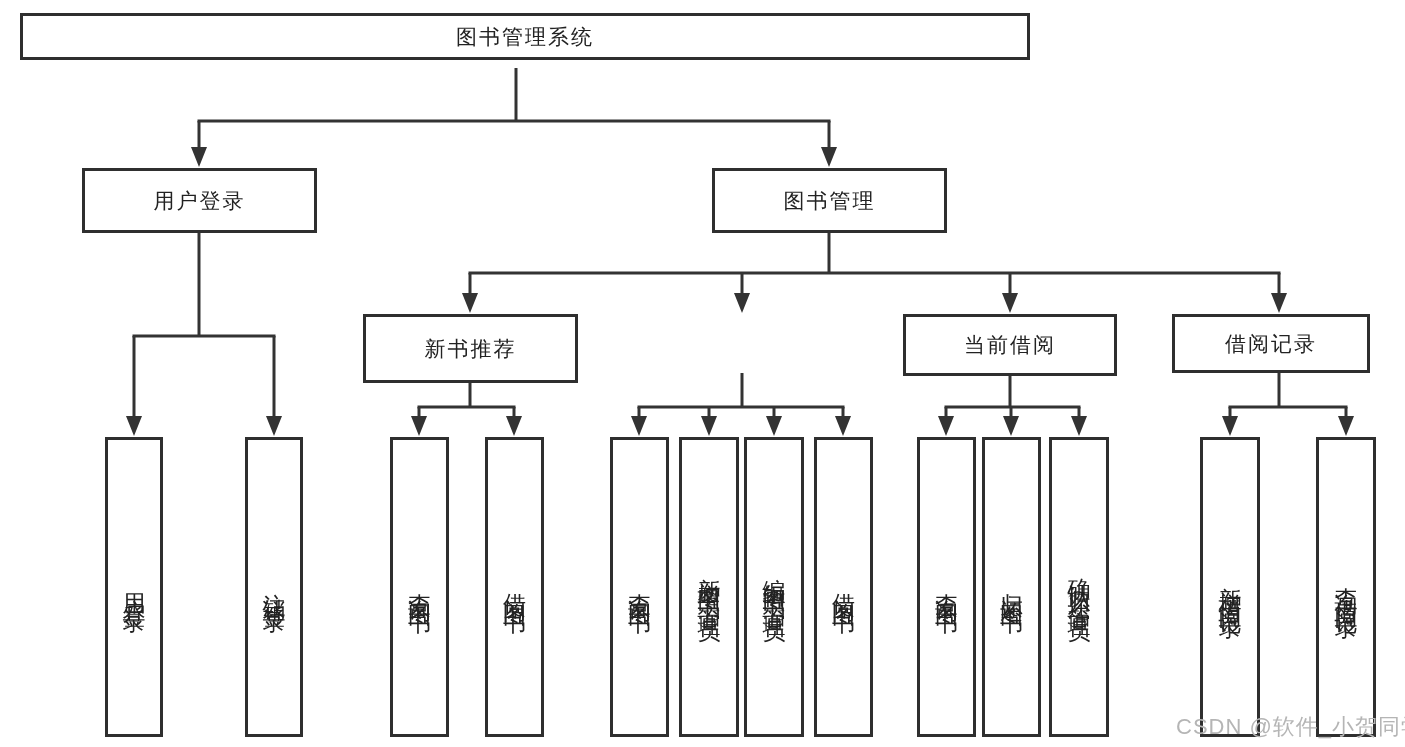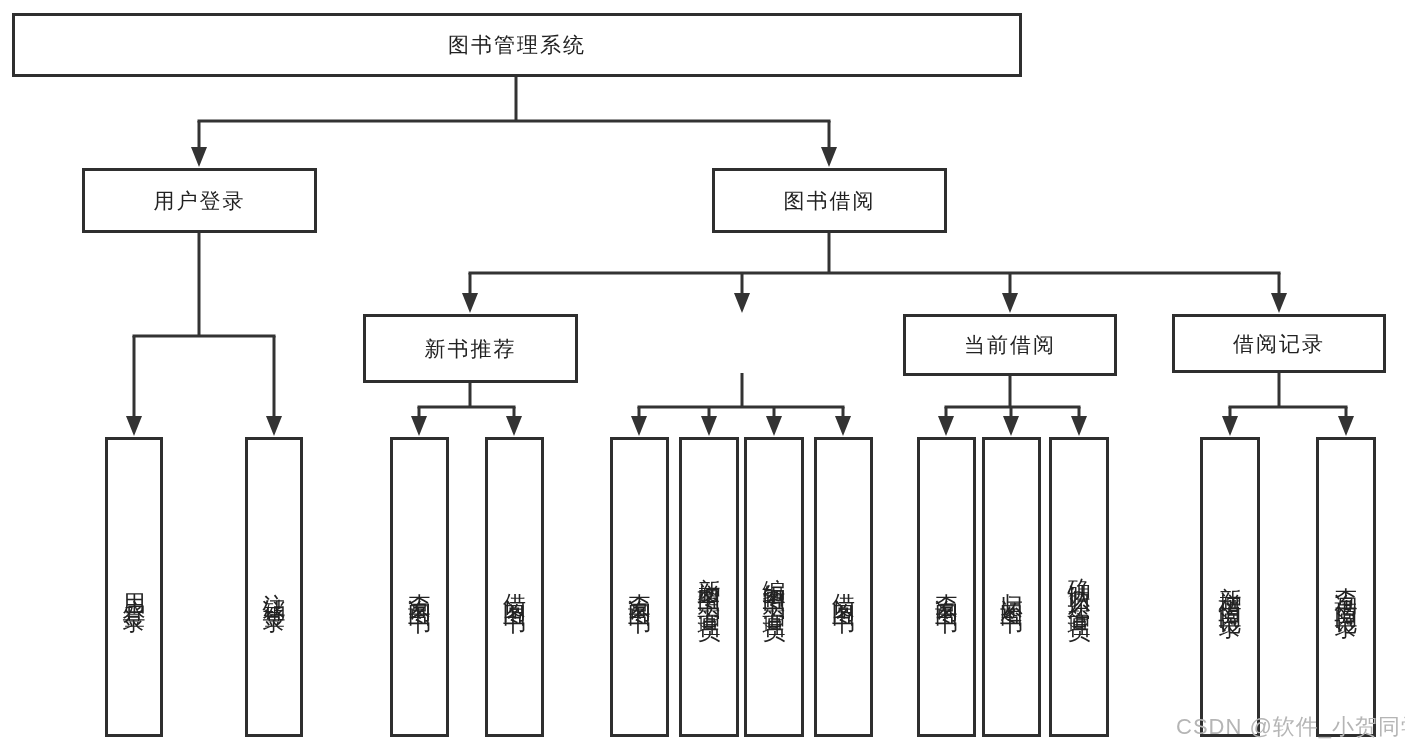--- a/index.html
+++ b/index.html
@@ -124,28 +124,28 @@
       <polygon points="766,416 782,416 774,436"></polygon>
       <polygon points="835,416 851,416 843,436"></polygon>
       <polygon points="938,416 954,416 946,436"></polygon>
       <polygon points="1003,416 1019,416 1011,436"></polygon>
       <polygon points="1071,416 1087,416 1079,436"></polygon>
       <polygon points="1222,416 1238,416 1230,436"></polygon>
       <polygon points="1338,416 1354,416 1346,436"></polygon>
     </g>
   </svg>
 
-  <div class="node" style="left:12px;top:13px;width:1010px;height:64px">图书管理系统</div>
+  <div class="node" style="left:20px;top:13px;width:1010px;height:47px">图书管理系统</div>
 
   <div class="node" style="left:82px;top:168px;width:235px;height:65px">用户登录</div>
-  <div class="node" style="left:712px;top:168px;width:235px;height:65px">图书借阅</div>
+  <div class="node" style="left:712px;top:168px;width:235px;height:65px">图书管理</div>
 
   <div class="node" style="left:363px;top:314px;width:215px;height:69px">新书推荐</div>
   <div class="node" style="left:903px;top:314px;width:214px;height:62px">当前借阅</div>
-  <div class="node" style="left:1172px;top:314px;width:214px;height:59px">借阅记录</div>
+  <div class="node" style="left:1172px;top:314px;width:198px;height:59px">借阅记录</div>
 
   <div class="node v" style="left:105px;top:437px;width:58px;height:300px">用户登录</div>
   <div class="node v" style="left:245px;top:437px;width:58px;height:300px">注销登录</div>
 
   <div class="node v" style="left:390px;top:437px;width:59px;height:300px">查询图书</div>
   <div class="node v" style="left:485px;top:437px;width:59px;height:300px">借阅图书</div>
 
   <div class="node v" style="left:610px;top:437px;width:59px;height:300px">查询图书</div>
   <div class="node v" style="left:679px;top:437px;width:60px;height:300px">新增图书（管理员）</div>
   <div class="node v" style="left:744px;top:437px;width:60px;height:300px">编辑图书（管理员）</div>

